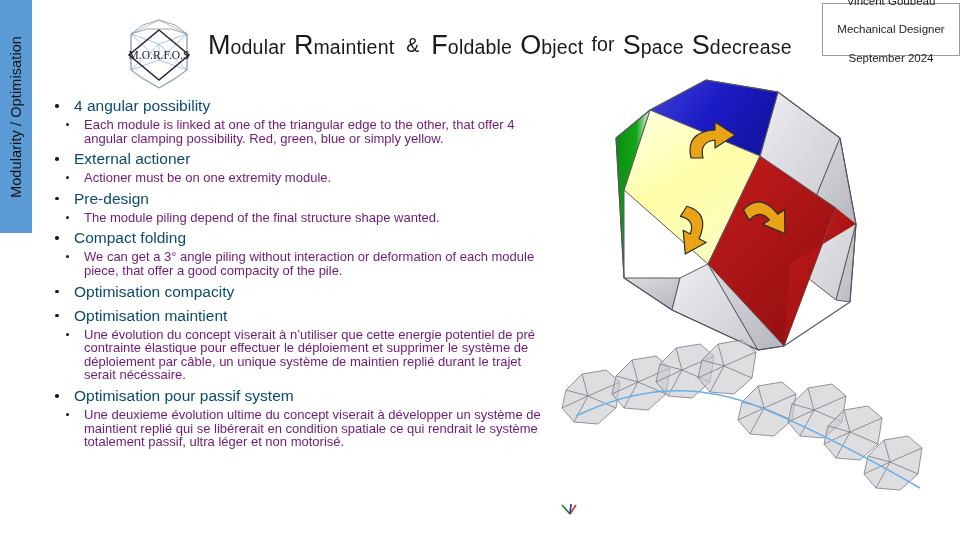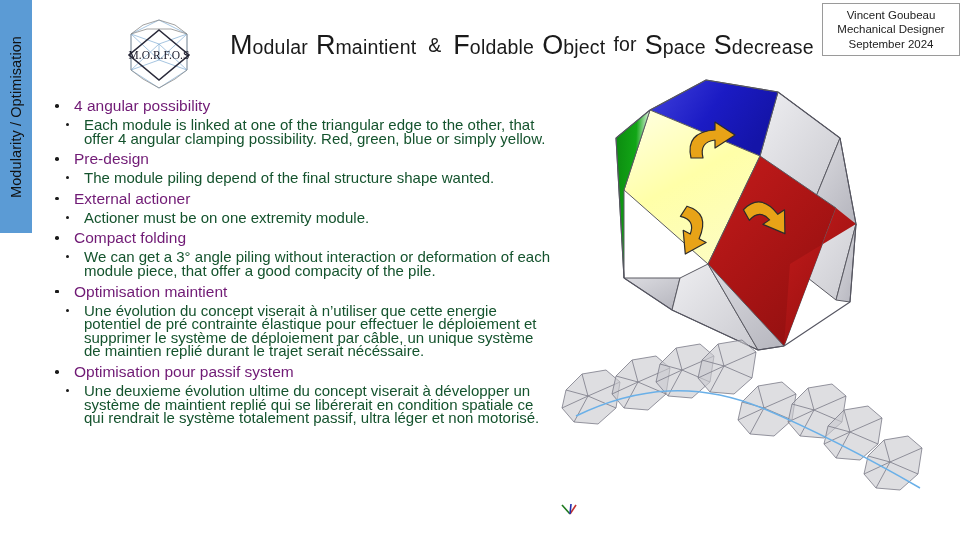--- a/index.html
+++ b/index.html
@@ -15,46 +15,46 @@
   #side-tab .vtext{
     position:absolute;left:-101px;top:101px;width:233px;height:32px;
     transform:rotate(-90deg);
     display:flex;align-items:center;justify-content:center;
     font-size:14.5px;color:#111;letter-spacing:.1px;white-space:nowrap;
   }
 
   
   #logo{position:absolute;left:113px;top:14px;width:92px;height:82px;}
   #title{
-    position:absolute;left:230px;top:22px;width:600px;height:46px;
+    position:absolute;left:208px;top:22px;width:600px;height:46px;
     display:flex;align-items:center;
     font-weight:300;color:#1a1a1a;white-space:nowrap;
   }
   #title .w{display:inline-block;}
   #title .cap{font-size:27px;line-height:27px;}
   #title .rest{font-size:19.5px;line-height:19.5px;letter-spacing:.2px;}
   #title .amp{font-size:19.5px;padding:0 4px;}
   #title .sp{display:inline-block;width:8px;}
 
   #author-box{
     position:absolute;left:822px;top:3px;width:136px;height:51px;
     border:1.2px solid #9a9a9a;background:#fff;
     display:flex;flex-direction:column;align-items:center;justify-content:center;
-    font-size:11.5px;line-height:14.5px;color:#222;
+    font-size:11.5px;line-height:14.5px;color:#222;gap:14px;
   }
 
   
   #content{position:absolute;left:50px;top:96px;width:500px;}
-  .lvl1{position:relative;padding-left:24px;margin-top:7px;font-size:15.5px;line-height:20px;color:#701a75;}
+  .lvl1{position:relative;padding-left:24px;margin-top:7px;font-size:15.5px;line-height:20px;color:#0c4a6e;}
   .lvl1:first-child{margin-top:0;}
   .lvl1 > .dot{
     position:absolute;left:5px;top:8px;width:3.6px;height:3.6px;border-radius:50%;
     background:#1a1a1a;
   }
-  .lvl2{position:relative;padding-left:34px;margin-top:2px;font-size:15px;line-height:13.6px;color:#14532d;}
+  .lvl2{position:relative;padding-left:34px;margin-top:2px;font-size:13px;line-height:13.6px;color:#701a75;}
   .lvl2 > .dot{
     position:absolute;left:16px;top:5px;width:3px;height:3px;border-radius:50%;
     background:#1a1a1a;
   }
   .blk{margin-bottom:4px;}
 
   
   #poly{position:absolute;left:588px;top:78px;width:372px;height:285px;}
   #chain{position:absolute;left:548px;top:338px;width:412px;height:198px;}
   #axis-triad{position:absolute;left:556px;top:498px;width:28px;height:24px;}
@@ -113,33 +113,33 @@
   <div>Mechanical Designer</div>
   <div>September 2024</div>
 </div>
 
 <div id="content">
     <div class="blk">
       <div class="lvl1"><span class="dot"></span><span>4 angular possibility</span></div>
       <div class="lvl2"><span class="dot"></span><span>Each module is linked at one of the triangular edge to the other, that offer 4 angular clamping possibility. Red, green, blue or simply yellow.</span></div>
     </div>
     <div class="blk">
+      <div class="lvl1"><span class="dot"></span><span>External actioner</span></div>
+      <div class="lvl2"><span class="dot"></span><span>Actioner must be on one extremity module.</span></div>
+    </div>
+    <div class="blk">
       <div class="lvl1"><span class="dot"></span><span>Pre-design</span></div>
       <div class="lvl2"><span class="dot"></span><span>The module piling depend of the final structure shape wanted.</span></div>
     </div>
     <div class="blk">
-      <div class="lvl1"><span class="dot"></span><span>External actioner</span></div>
-      <div class="lvl2"><span class="dot"></span><span>Actioner must be on one extremity module.</span></div>
-    </div>
-    <div class="blk">
       <div class="lvl1"><span class="dot"></span><span>Compact folding</span></div>
       <div class="lvl2"><span class="dot"></span><span>We can get a 3° angle piling without interaction or deformation of each module piece, that offer a good compacity of the pile.</span></div>
     </div>
     <div class="blk">
-      <div class="lvl1"><span class="dot"></span></div>
+      <div class="lvl1"><span class="dot"></span><span>Optimisation compacity</span></div>
     </div>
     <div class="blk">
       <div class="lvl1"><span class="dot"></span><span>Optimisation maintient</span></div>
       <div class="lvl2"><span class="dot"></span><span>Une évolution du concept viserait à n’utiliser que cette energie potentiel de pré contrainte élastique pour effectuer le déploiement et supprimer le système de déploiement par câble, un unique système de maintien replié durant le trajet serait nécéssaire.</span></div>
     </div>
     <div class="blk">
       <div class="lvl1"><span class="dot"></span><span>Optimisation pour passif system</span></div>
       <div class="lvl2"><span class="dot"></span><span>Une deuxieme évolution ultime du concept viserait à développer un système de maintient replié qui se libérerait en condition spatiale ce qui rendrait le système totalement passif, ultra léger et non motorisé.</span></div>
     </div>
   </div>

